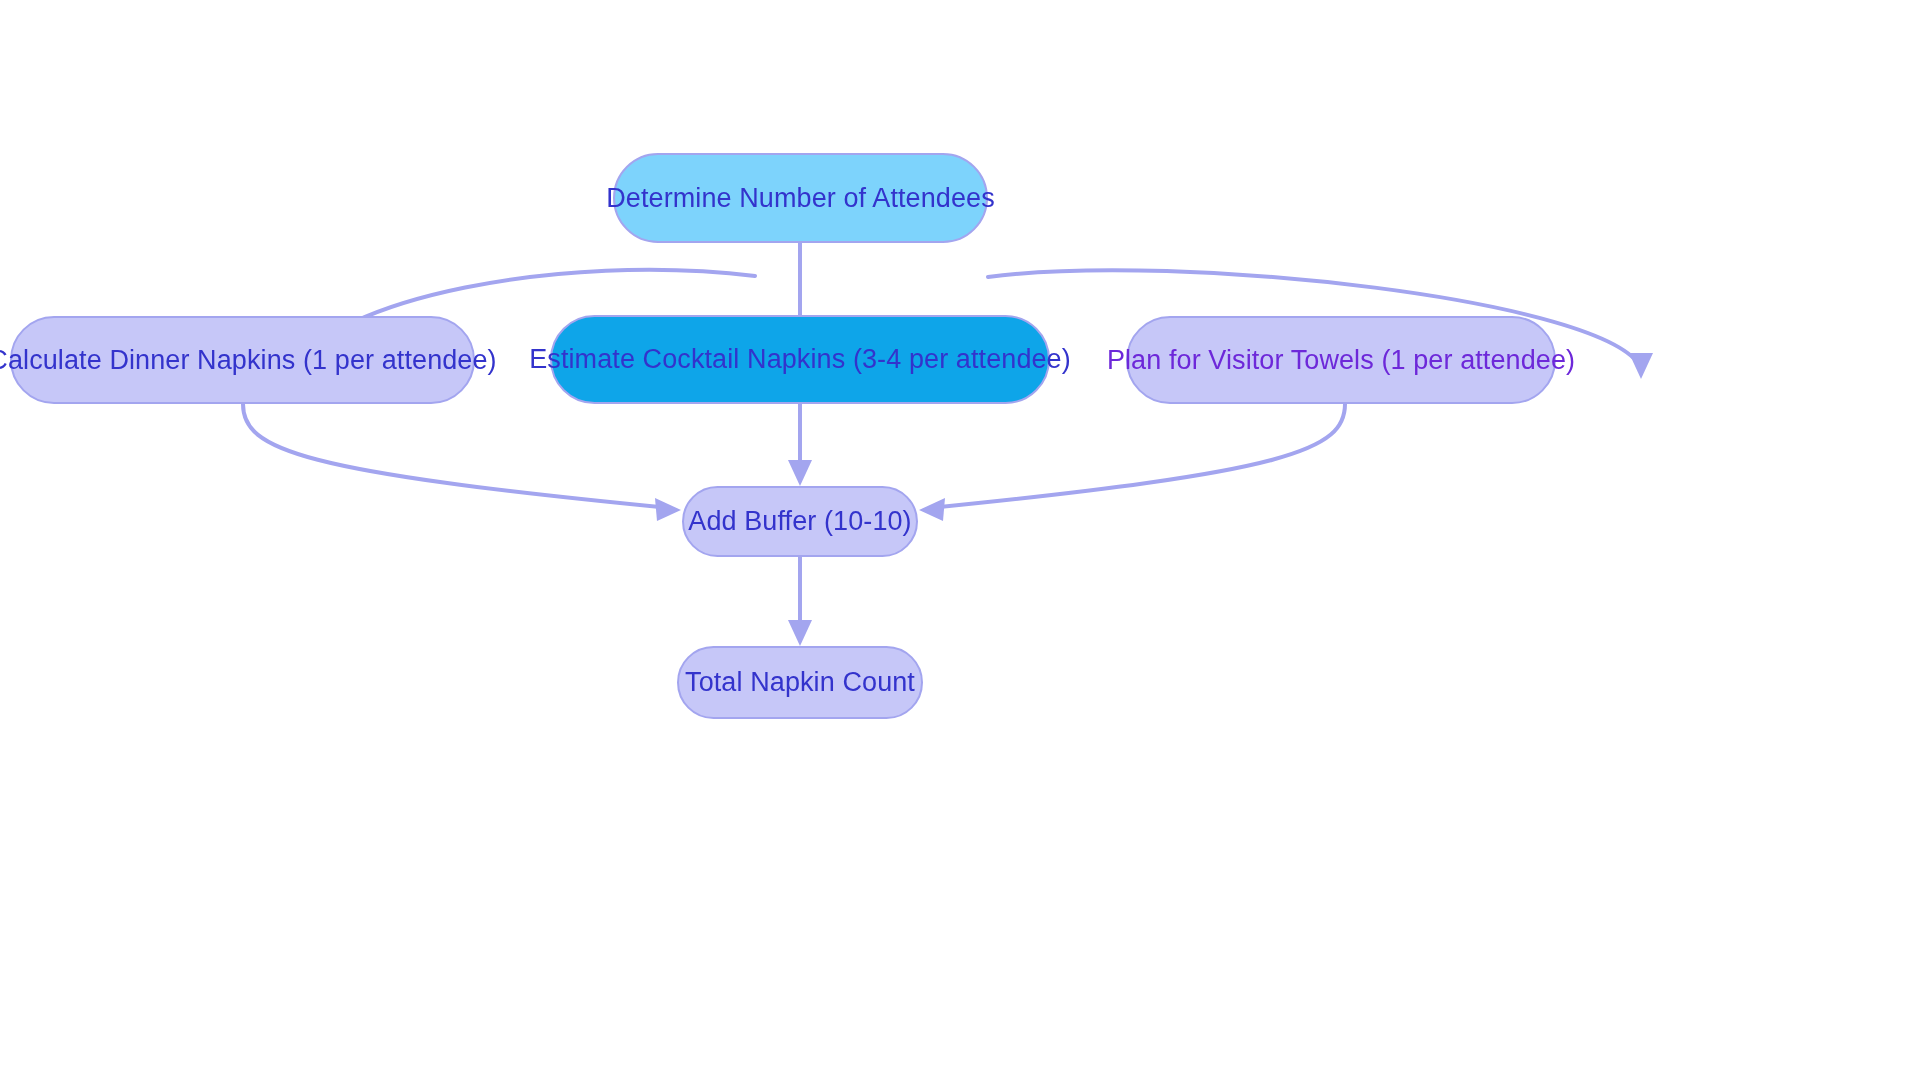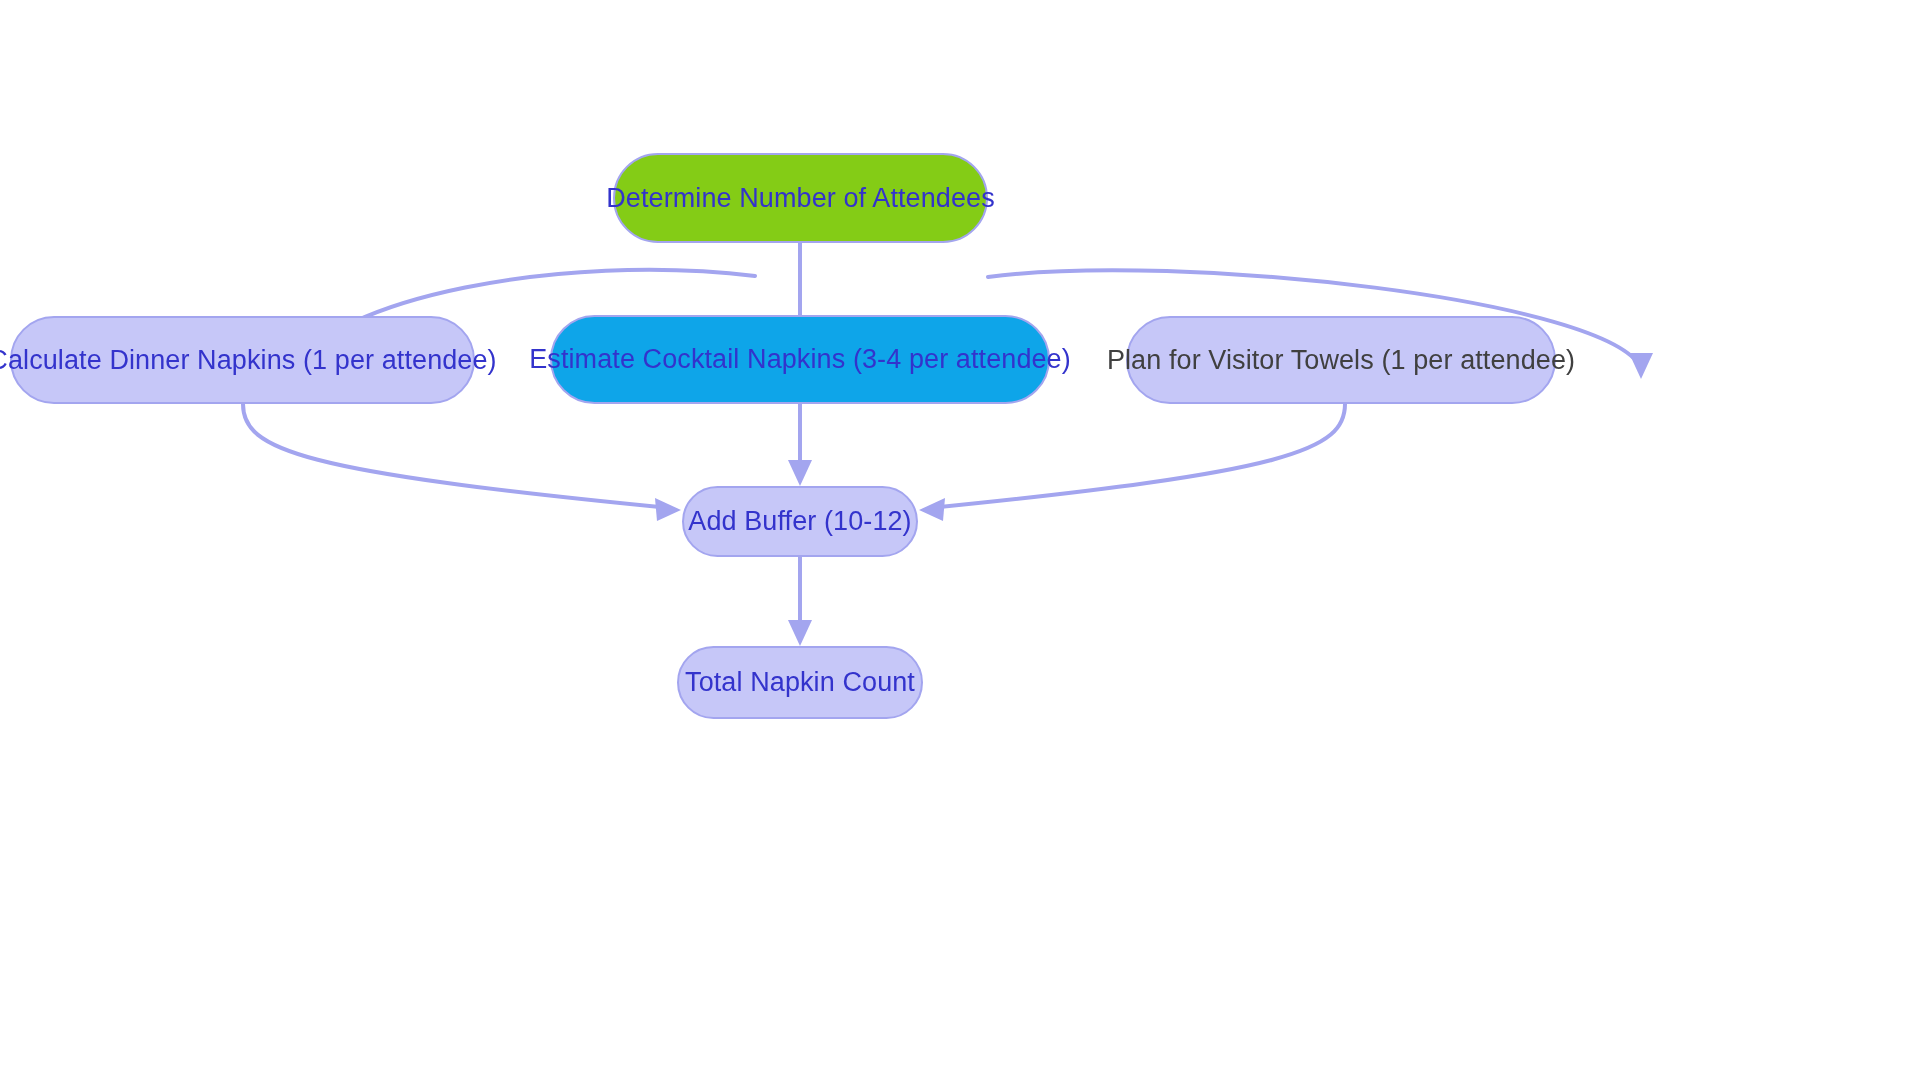--- a/index.html
+++ b/index.html
@@ -67,33 +67,33 @@
         <path d="M 800 404 L 800 475" fill="none" stroke="#a3a5ef" stroke-width="4" stroke-linecap="round"></path>
         <path d="M 800 486 L 788 460 L 812 460 Z" fill="#a3a5ef" stroke="none"></path>
         <path d="M 1345 404 C 1345 450 1290 472 930 508" fill="none" stroke="#a3a5ef" stroke-width="4" stroke-linecap="round"></path>
         <path d="M 919 510 L 945 498 L 943 521 Z" fill="#a3a5ef" stroke="none"></path>
         <path d="M 800 557 L 800 635" fill="none" stroke="#a3a5ef" stroke-width="4" stroke-linecap="round"></path>
         <path d="M 800 646 L 788 620 L 812 620 Z" fill="#a3a5ef" stroke="none"></path>
       </g>
   </svg>
 
   <div id="nodes-group">
-      <div class="node" style="left: 613px; top: 153px; width: 375px; height: 90px; background: #84cc16; border-color: rgb(163, 165, 239); color: rgb(51, 51, 204); font-size: 27px;">
+      <div class="node" style="left: 613px; top: 153px; width: 375px; height: 90px; background: #7dd3fc; border-color: rgb(163, 165, 239); color: rgb(51, 51, 204); font-size: 27px;">
         <span class="node-label">Determine Number of Attendees</span>
       </div>
       <div class="node" style="left: 10px; top: 316px; width: 465px; height: 88px; background: rgb(198, 199, 248); border-color: rgb(163, 165, 239); color: rgb(51, 51, 204); font-size: 27px;">
         <span class="node-label">Calculate Dinner Napkins (1 per attendee)</span>
       </div>
       <div class="node" style="left: 550px; top: 315px; width: 500px; height: 89px; background: #0ea5e9; border-color: rgb(163, 165, 239); color: rgb(51, 51, 204); font-size: 27px;">
         <span class="node-label">Estimate Cocktail Napkins (3-4 per attendee)</span>
       </div>
-      <div class="node" style="left: 1126px; top: 316px; width: 430px; height: 88px; background: rgb(198, 199, 248); border-color: rgb(163, 165, 239); color: #404040; font-size: 27px;">
+      <div class="node" style="left: 1126px; top: 316px; width: 430px; height: 88px; background: rgb(198, 199, 248); border-color: rgb(163, 165, 239); color: #6d28d9; font-size: 27px;">
         <span class="node-label">Plan for Visitor Towels (1 per attendee)</span>
       </div>
       <div class="node" style="left: 682px; top: 486px; width: 236px; height: 71px; background: rgb(198, 199, 248); border-color: rgb(163, 165, 239); color: rgb(51, 51, 204); font-size: 27px;">
-        <span class="node-label">Add Buffer (10-12)</span>
+        <span class="node-label">Add Buffer (10-10)</span>
       </div>
       <div class="node" style="left: 677px; top: 646px; width: 246px; height: 73px; background: rgb(198, 199, 248); border-color: rgb(163, 165, 239); color: rgb(51, 51, 204); font-size: 27px; text-align: right;">
         <span class="node-label">Total Napkin Count</span>
       </div>
     </div>
 
 </div>
 
 </body></html>

